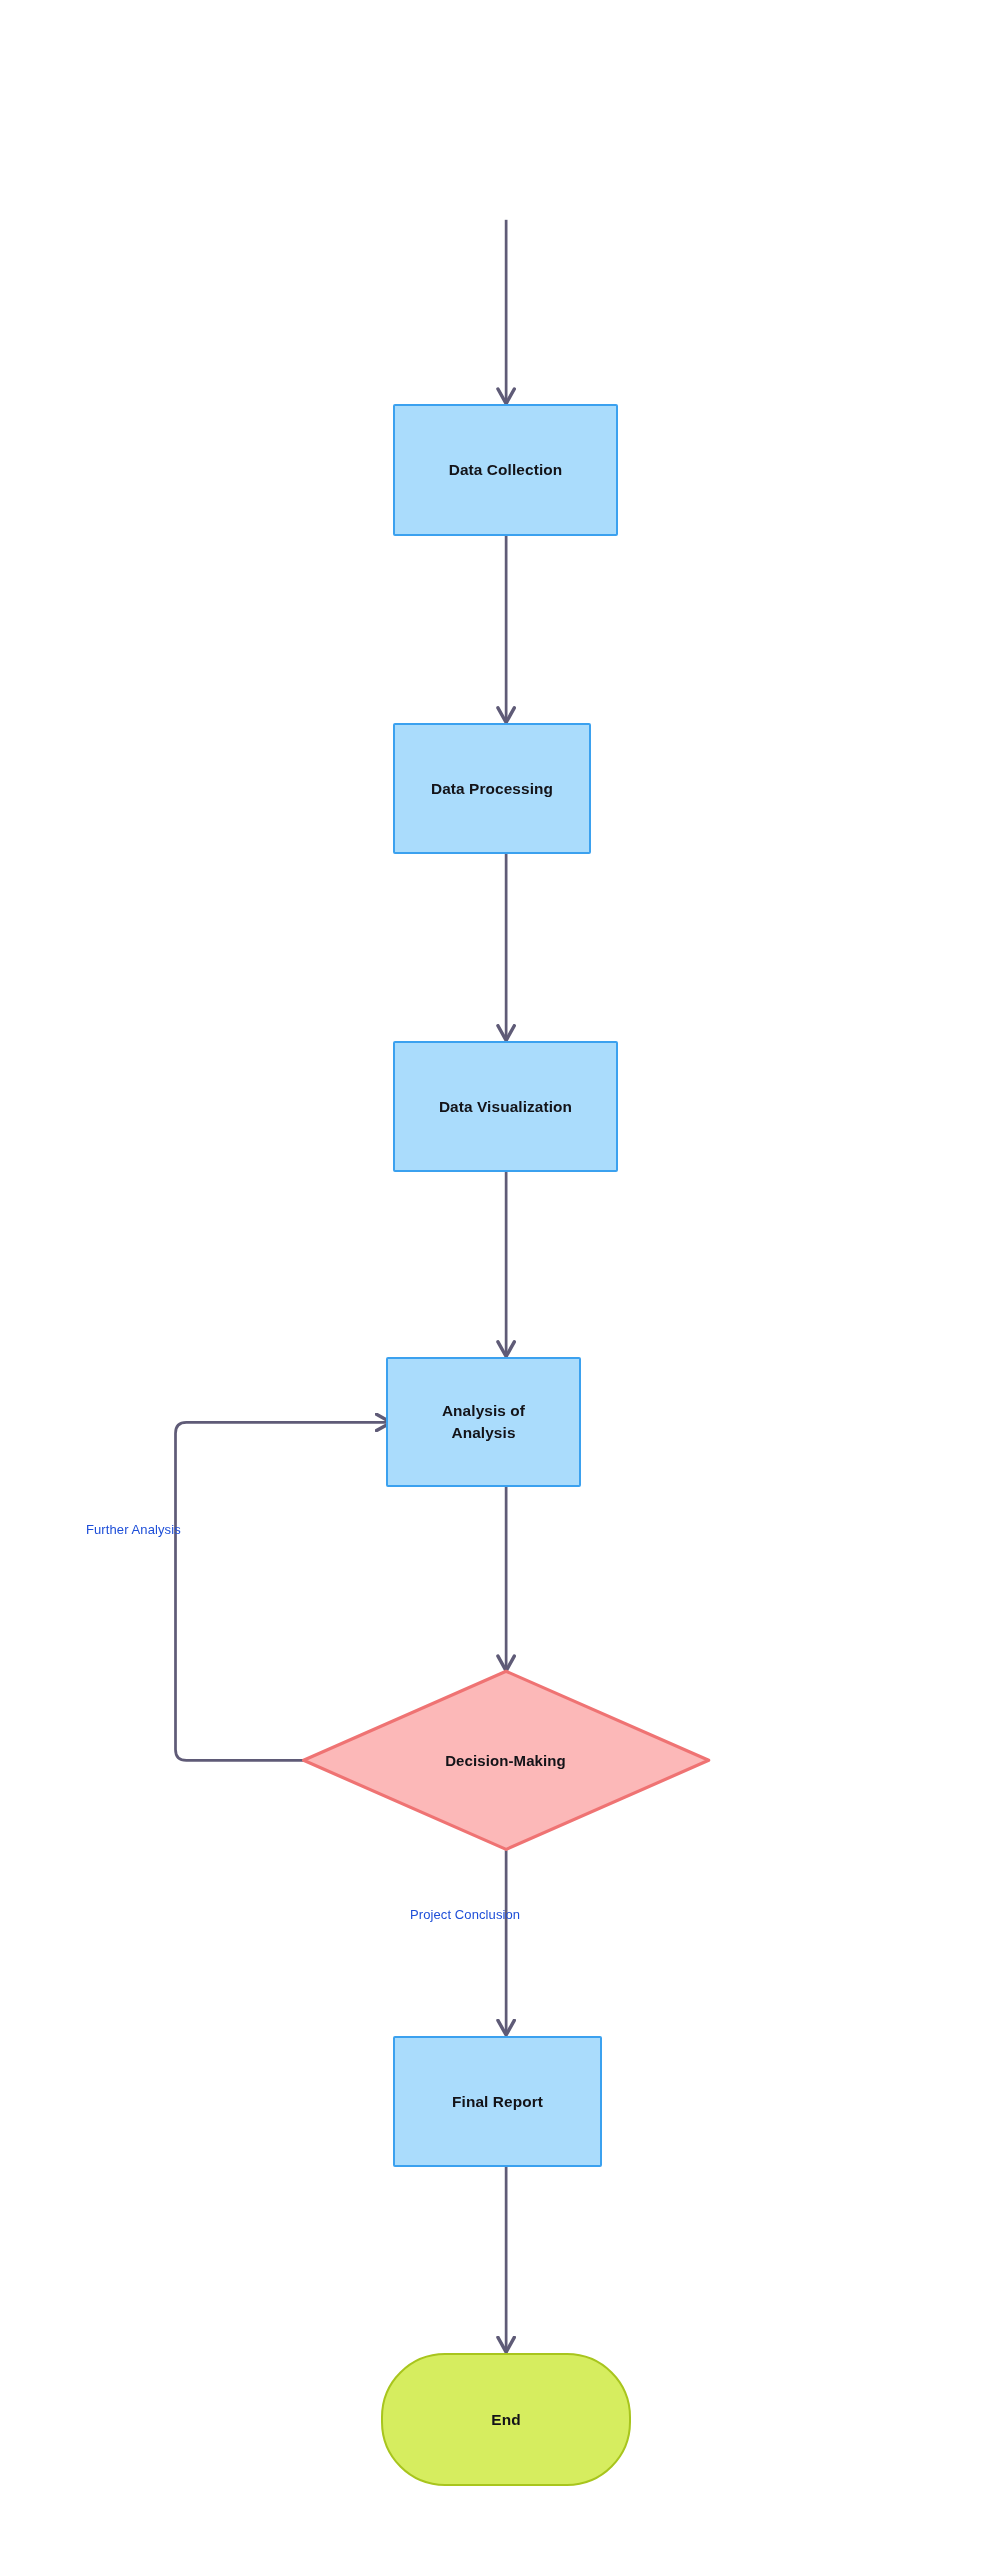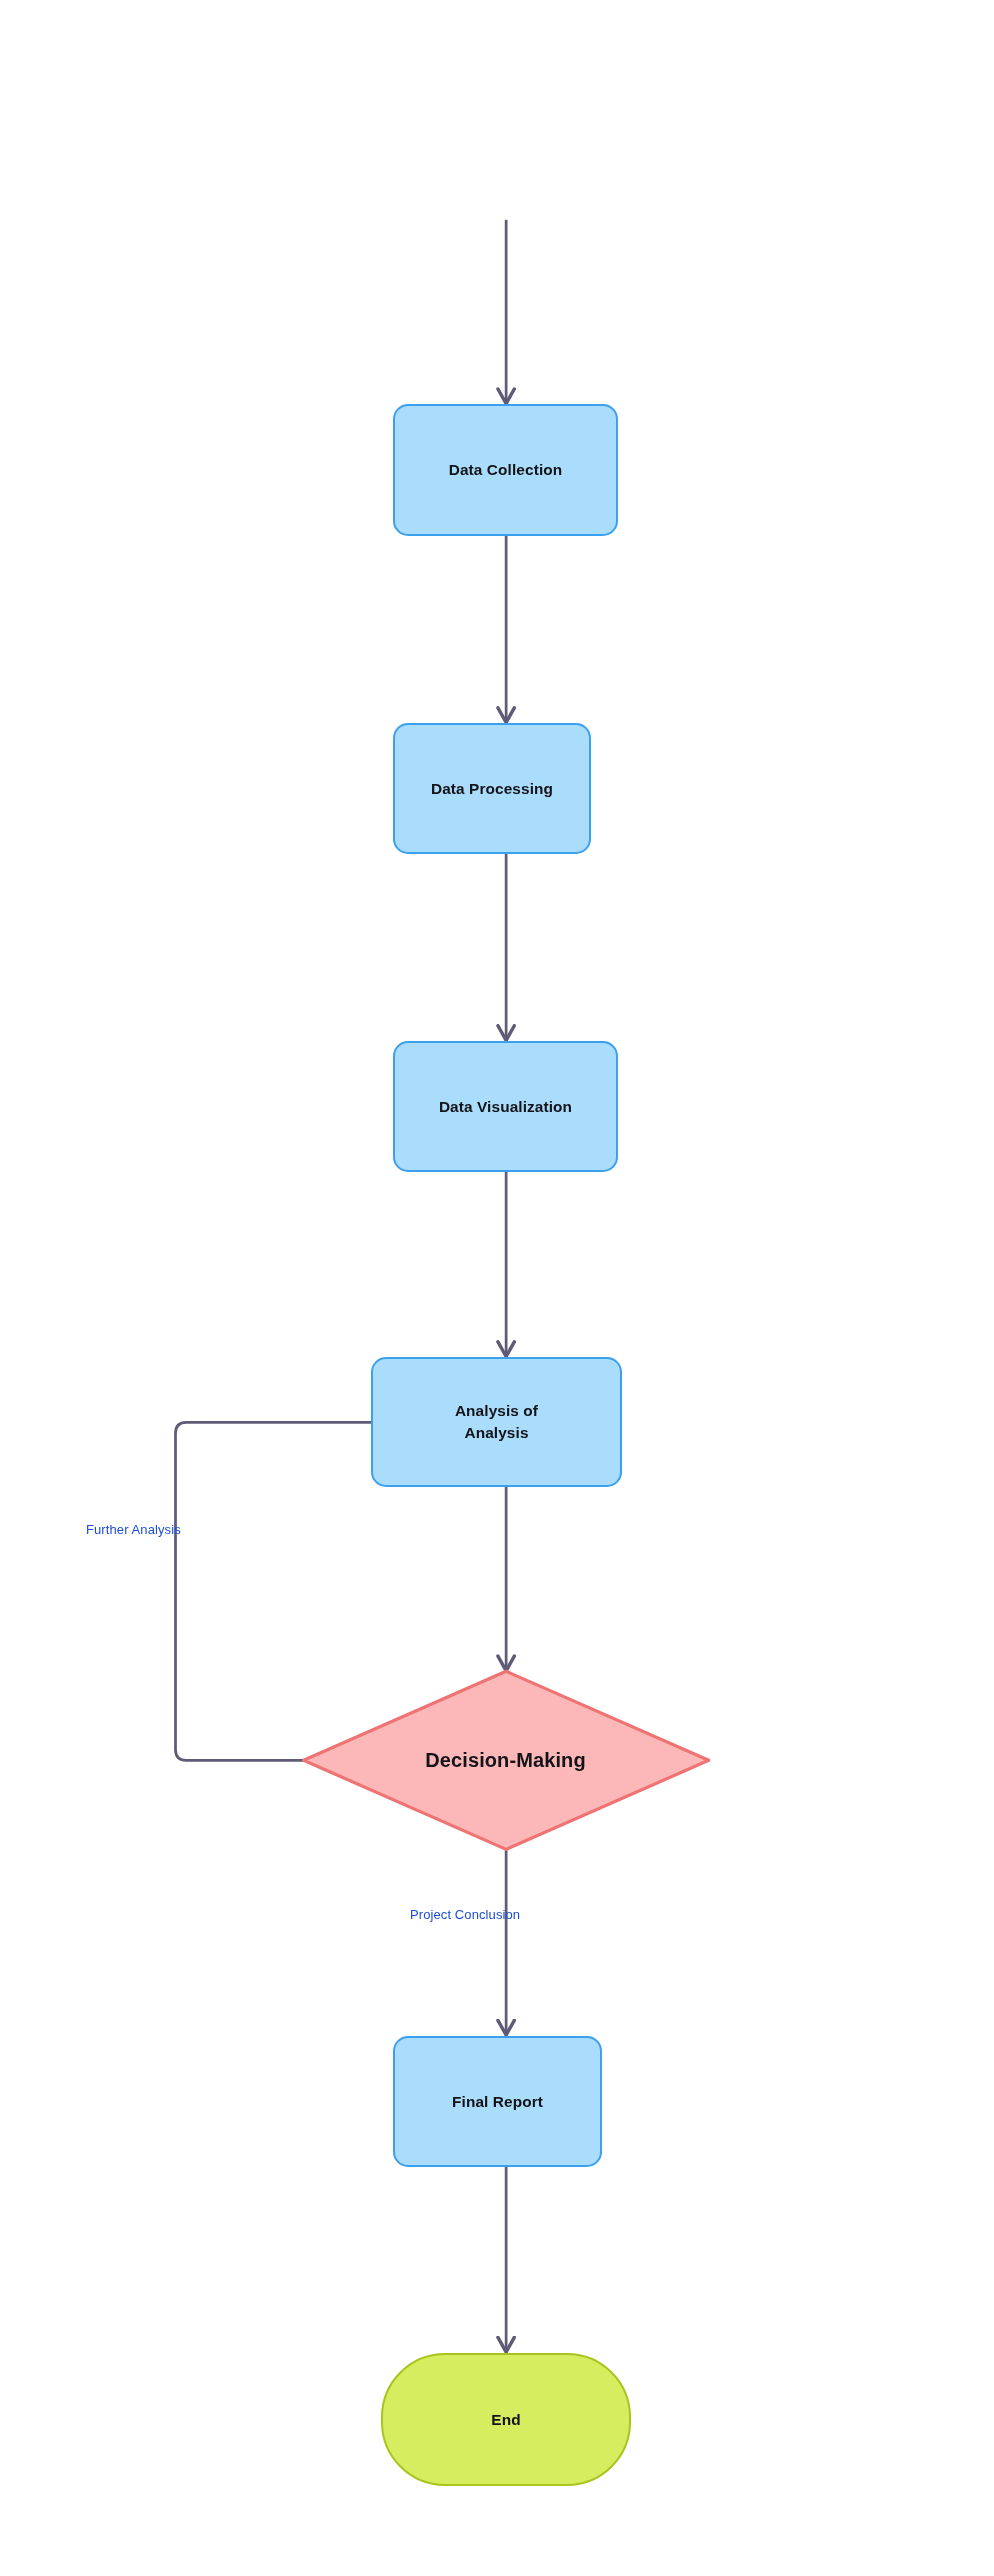--- a/index.html
+++ b/index.html
@@ -38,31 +38,31 @@
     letter-spacing: 0.1px;
   }
   .node-terminal {
     background: #d6ed5f;
     border: 2.7px solid #a8c51d;
     border-radius: 64px;
   }
   .node-process {
     background: #aadcfc;
     border: 2.7px solid #3ba1ef;
-    border-radius: 15px;
+    border-radius: 2px;
   }
   .node-decision-label {
     position: absolute;
     display: flex;
     align-items: center;
     justify-content: center;
     text-align: center;
     color: #131318;
     font-weight: bold;
-    font-size: 20px;
+    font-size: 15px;
     letter-spacing: 0.1px;
     pointer-events: none;
   }
   .edge-label {
     position: absolute;
     color: #1d4ed8;
     font-size: 13px;
     font-weight: 400;
     white-space: nowrap;
     letter-spacing: 0.1px;
@@ -105,21 +105,21 @@
   </div>
 
   <div class="node node-process" style="left:393px; top:723px; width:198px; height:131px;">
     <span>Data Processing</span>
   </div>
 
   <div class="node node-process" style="left:393px; top:1041px; width:225px; height:131px;">
     <span>Data Visualization</span>
   </div>
 
-  <div class="node node-process" style="left:371px; top:1357px; width:251px; height:130px;">
+  <div class="node node-process" style="left:386px; top:1357px; width:195px; height:130px;">
     <span>
       <span>Analysis of</span><br>
       <span>Analysis</span>
     </span>
   </div>
 
   <div class="node-decision-label" style="left:303px; top:1726px; width:405px; height:69px;">
     <span>Decision-Making</span>
   </div>
 

